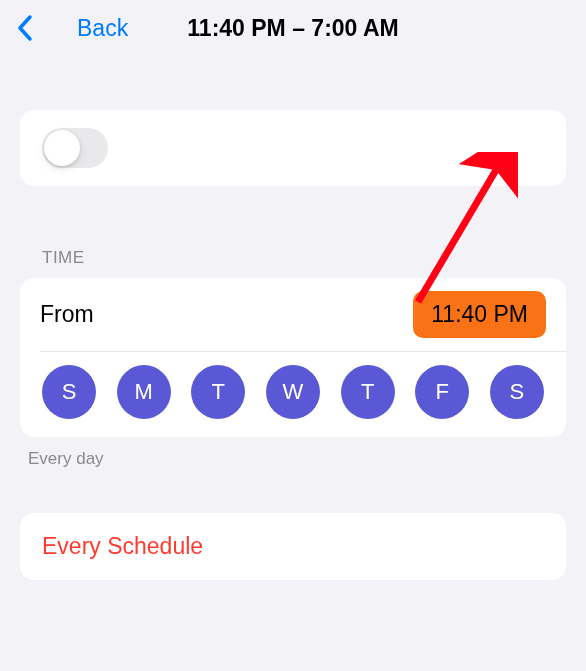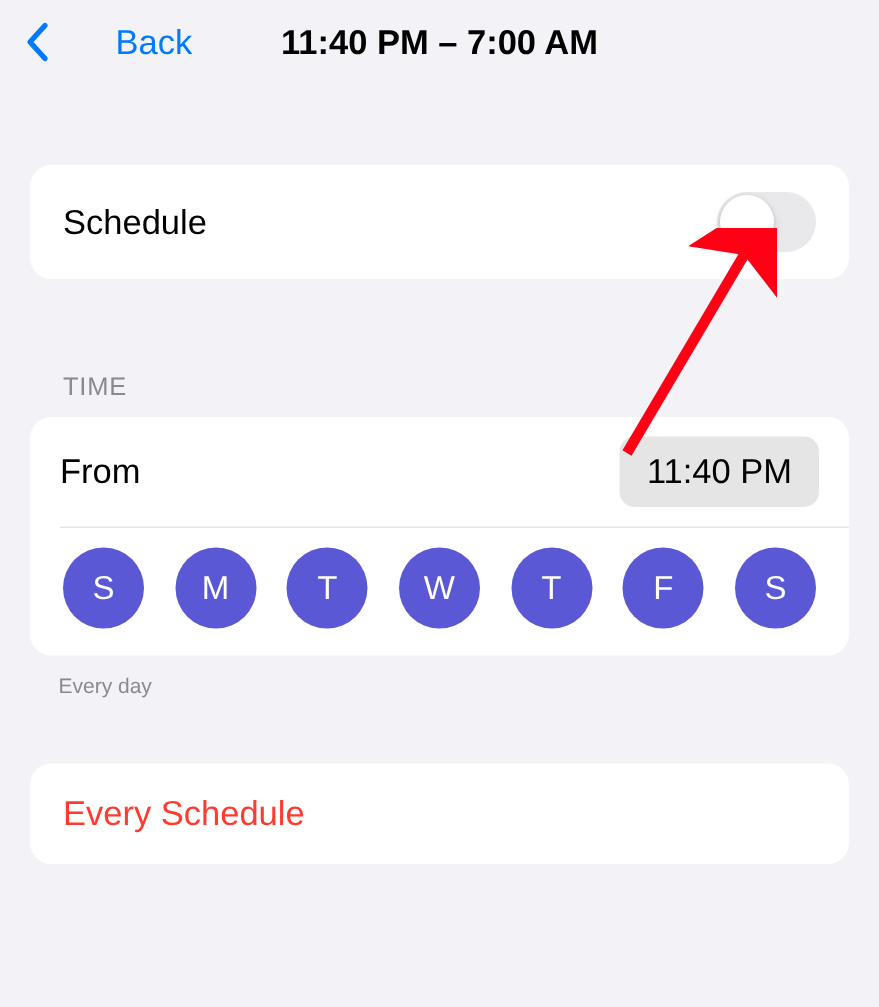--- a/index.html
+++ b/index.html
@@ -104,21 +104,21 @@
       justify-content: space-between;
       padding: 13px 20px;
       min-height: 68px;
     }
     .divider {
       height: 1px;
       background: #e5e5ea;
       margin-left: 20px;
     }
     .time-value {
-      background: #e5e5e5;
+      background: #f97316;
       border-radius: 10px;
       padding: 10px 18px;
       font-size: 23px;
       color: #000;
       cursor: pointer;
     }
     .days-row {
       display: flex;
       justify-content: space-between;
       padding: 13px 22px 18px 22px;
@@ -132,23 +132,23 @@
       color: #fff;
       display: flex;
       align-items: center;
       justify-content: center;
       font-size: 22px;
       font-weight: 500;
       cursor: pointer;
       flex-shrink: 0;
     }
     .caption {
-      font-size: 14px;
+      font-size: 17px;
       color: #8a8a8e;
-      margin: 12px 42px 0 39px;
+      margin: 12px 42px 0 28px;
     }
     .delete-section {
       margin: 44px 20px 0 20px;
       background: #fff;
       border-radius: 14px;
       overflow: hidden;
     }
     .delete-row {
       padding: 20px 22px;
       font-size: 23px;
@@ -169,21 +169,20 @@
     <svg class="back-chevron" viewBox="0 0 18 28">
       <polyline points="14,3 4,14 14,25" fill="none" stroke="#007aff" stroke-width="3.5" stroke-linecap="round" stroke-linejoin="round"></polyline>
     </svg>
     <span>Back</span>
   </div>
   <div class="navbar-title">11:40 PM – 7:00 AM</div>
 </div>
 
 <div class="section first">
   <div class="row">
-    <span class="row-label">Schedule</span>
     <div class="toggle">
       <div class="toggle-knob"></div>
     </div>
   </div>
 </div>
 
 <div class="section-header">TIME</div>
 
 <div class="time-section">
   <div class="time-row">

